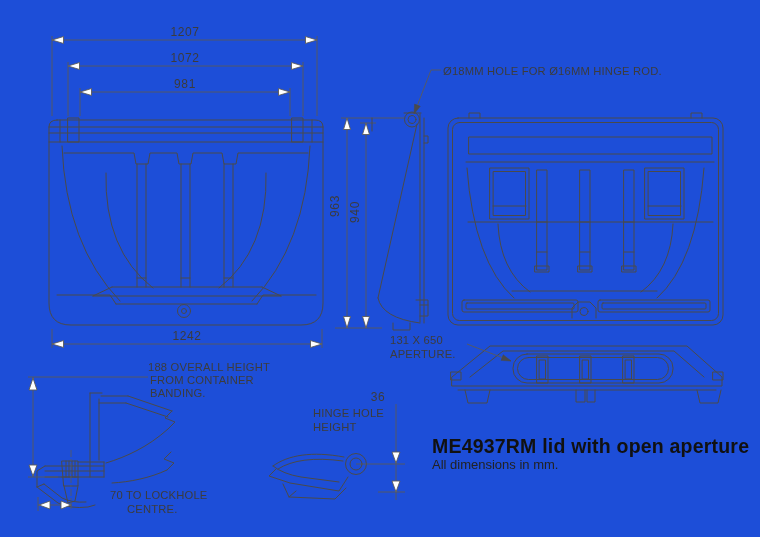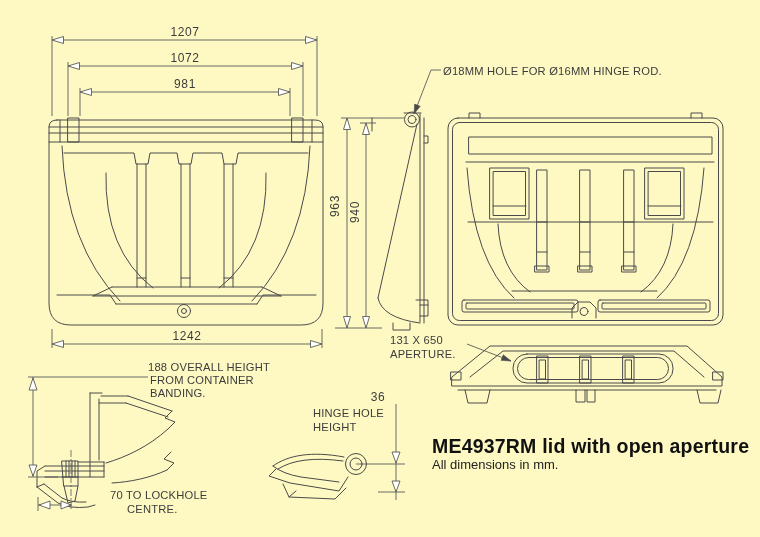--- a/index.html
+++ b/index.html
@@ -1,16 +1,16 @@
 <!DOCTYPE html>
 <html><head>
 <meta charset="utf-8">
 <style>
   html,body{margin:0;padding:0;background:#ffffff;}
-  .page{width:760px;height:537px;background:#fef9c3;position:relative;overflow:hidden;}
+  .page{width:760px;height:537px;background:#1d4ed8;position:relative;overflow:hidden;}
   svg{display:block;}
   svg text{font-family:"Liberation Sans",sans-serif;fill:#3c3c3c;}
   .dim-text{font-size:12px;letter-spacing:0.6px;}
   .note-text{font-size:11.2px;letter-spacing:0.2px;}
   .title-text{font-size:19.5px;font-weight:bold;fill:#111111;letter-spacing:0.2px;}
   .subtitle-text{font-size:13px;fill:#222222;}
   .ln{fill:none;stroke:#4a4a4a;stroke-width:1;stroke-linejoin:round;stroke-linecap:round;}
   .dln{fill:none;stroke:#5a5a5a;stroke-width:0.9;}
   .cl{fill:none;stroke:#5a5a5a;stroke-width:0.8;stroke-dasharray:7 2 2 2;}
   .oar{fill:#ffffff;stroke:#5a5a5a;stroke-width:0.9;}

